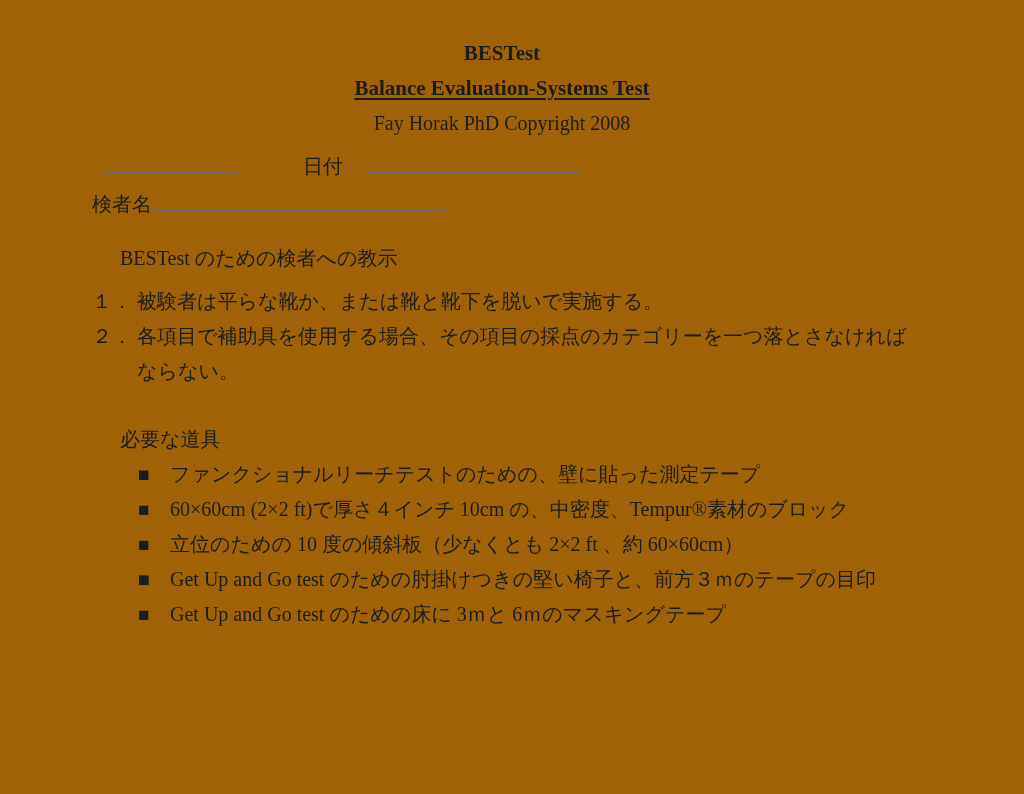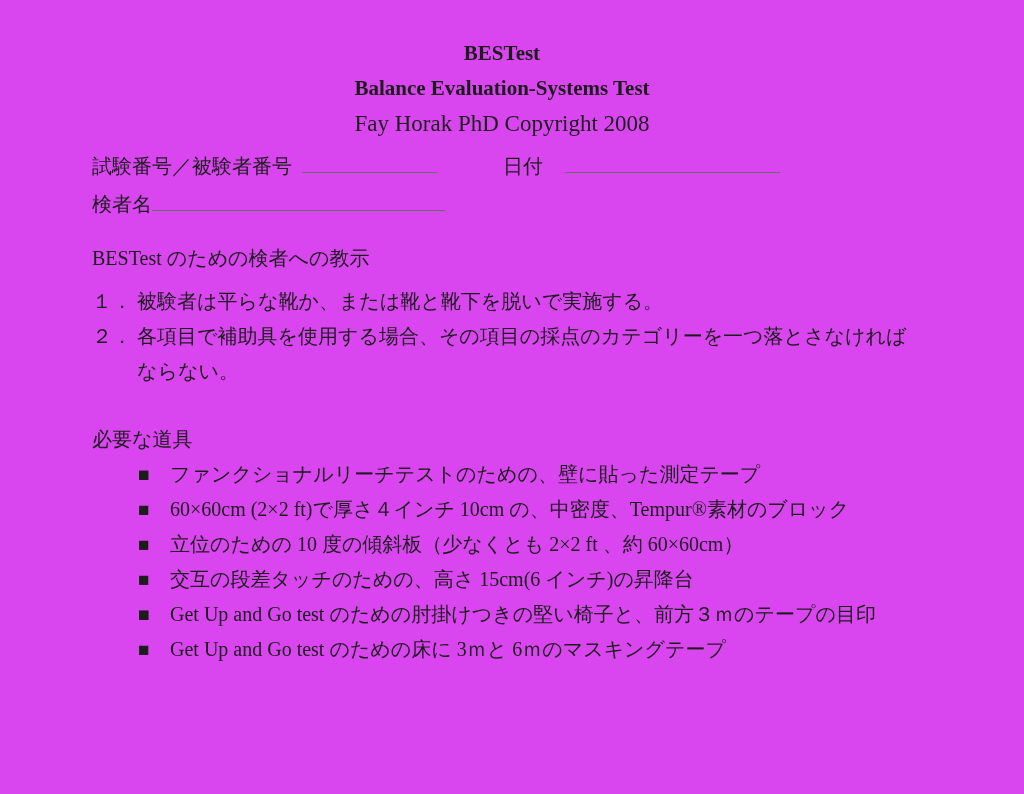--- a/index.html
+++ b/index.html
@@ -4,44 +4,45 @@
 <style>
   html, body {
     margin: 0;
     padding: 0;
     background: #ffffff;
   }
   .page {
     position: relative;
     width: 1024px;
     height: 794px;
-    background: #d946ef;
+    background: #a16207;
     color: #1c1c1c;
     font-family: "Liberation Serif", "DejaVu Serif", serif;
     font-size: 20px;
     overflow: hidden;
     box-sizing: border-box;
     padding: 36px 112px 0 92px;
   }
   
   .doc-header {
     text-align: center;
     line-height: 35px;
   }
   .doc-title {
     font-weight: bold;
     font-size: 21px;
   }
   .doc-subtitle {
     font-weight: bold;
     font-size: 21px;
+    text-decoration: underline;
     text-underline-offset: 3px;
   }
   .doc-copyright {
-    font-size: 23px;
+    font-size: 20px;
     text-align: center;
   }
   
   .form-section {
     margin-top: 6px;
   }
   .form-row {
     display: flex;
     align-items: baseline;
     line-height: 38px;
@@ -54,38 +55,40 @@
     vertical-align: baseline;
   }
   .blank-trial   { width: 135px; margin-left: 10px; }
   .label-date    { margin-left: 66px; }
   .blank-date    { width: 215px; margin-left: 22px; }
   .blank-examiner{ width: 293px; }
   
   .inst-heading {
     margin-top: 18px;
     line-height: 35px;
+    margin-left: 28px;
   }
   .inst-list {
     margin-top: 8px;
   }
   .inst-item {
     display: flex;
     line-height: 35px;
   }
   .inst-num {
     flex: 0 0 45px;
   }
   .inst-text {
     flex: 1 1 auto;
   }
   
   .tools-heading {
     margin-top: 33px;
     line-height: 35px;
+    margin-left: 28px;
   }
   .tools-list {
     margin: 0;
     padding: 0;
     list-style: none;
   }
   .tool-item {
     position: relative;
     line-height: 35px;
     padding-left: 78px;
@@ -104,21 +107,20 @@
 <div class="page">
 
   <div class="doc-header">
     <div class="doc-title">BESTest</div>
     <div class="doc-subtitle">Balance Evaluation-Systems Test</div>
     <div class="doc-copyright">Fay Horak PhD Copyright 2008</div>
   </div>
 
   <div class="form-section">
     <div class="form-row">
-      <span>試験番号／被験者番号</span>
       <span class="blank-line blank-trial"></span>
       <span class="label-date">日付</span>
       <span class="blank-line blank-date"></span>
     </div>
     <div class="form-row">
       <span>検者名</span>
       <span class="blank-line blank-examiner"></span>
     </div>
   </div>
 
@@ -146,21 +148,20 @@
     <li class="tool-item">
       <span class="bullet">■</span>
       <span>60×60cm (2×2 ft)で厚さ４インチ 10cm の、中密度、Tempur®素材のブロック</span>
     </li>
     <li class="tool-item">
       <span class="bullet">■</span>
       <span>立位のための 10 度の傾斜板（少なくとも 2×2 ft 、約 60×60cm）</span>
     </li>
     <li class="tool-item">
       <span class="bullet">■</span>
-      <span>交互の段差タッチのための、高さ 15cm(6 インチ)の昇降台</span>
     </li>
     <li class="tool-item">
       <span class="bullet">■</span>
     </li>
     <li class="tool-item">
       <span class="bullet">■</span>
     </li>
     <li class="tool-item">
       <span class="bullet">■</span>
       <span>Get Up and Go test のための肘掛けつきの堅い椅子と、前方３ｍのテープの目印</span>

